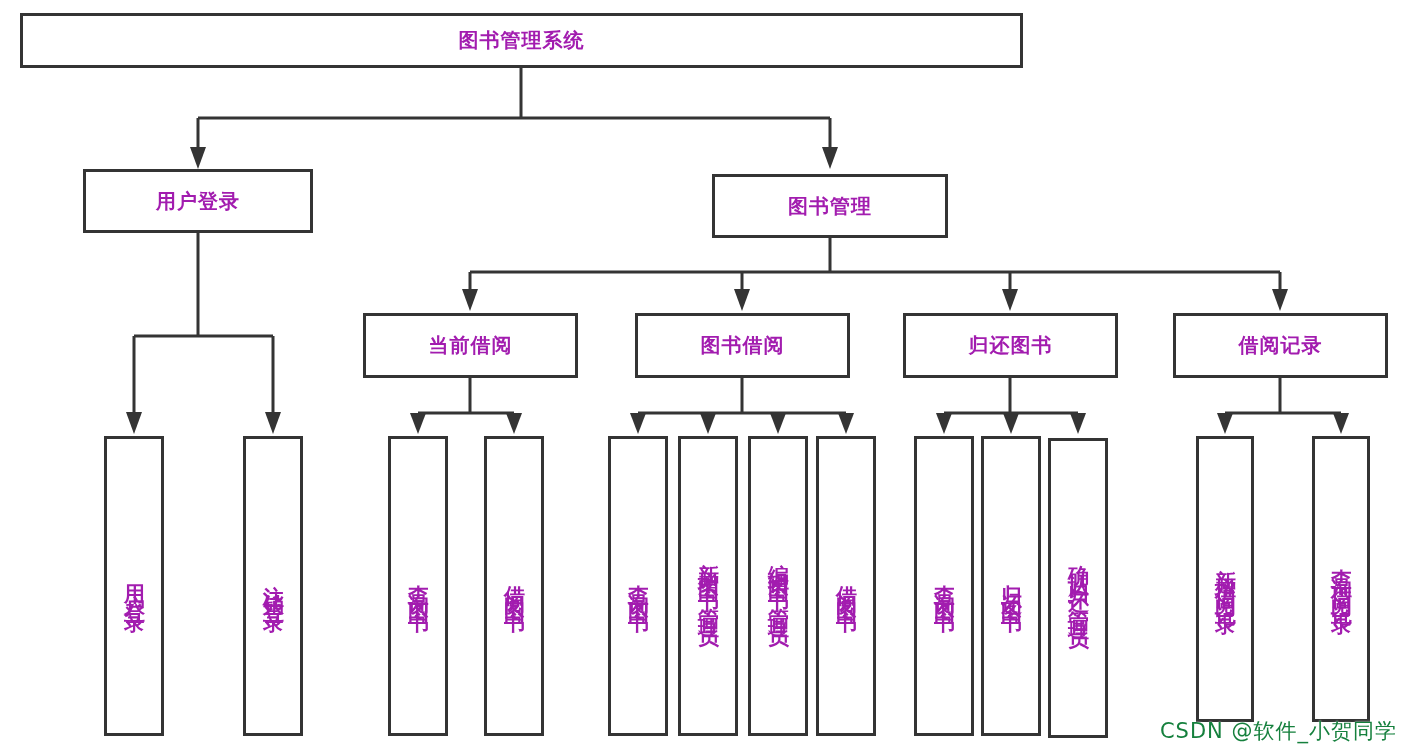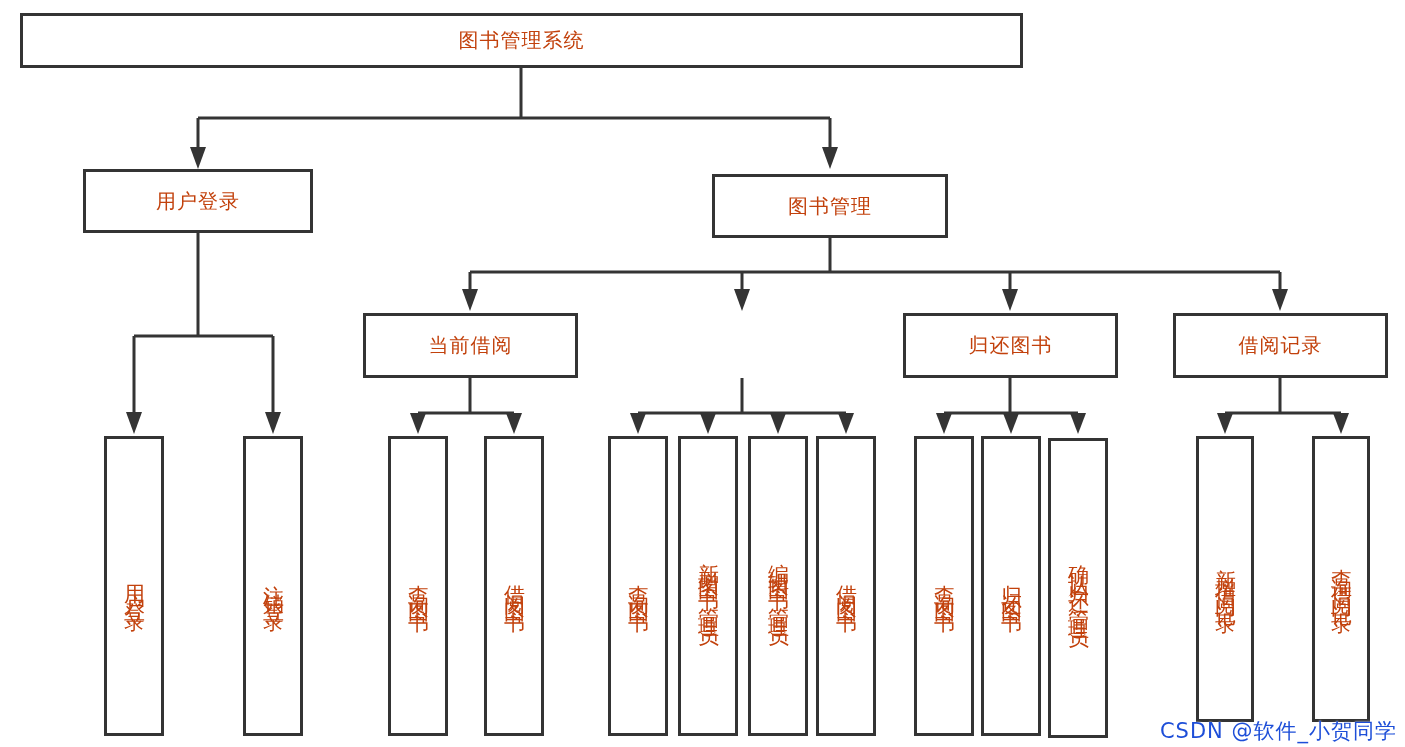--- a/index.html
+++ b/index.html
@@ -12,40 +12,41 @@
   }
   #connectors{
     position:absolute;left:0;top:0;width:1405px;height:747px;
     pointer-events:none;
   }
   .node{
     position:absolute;
     box-sizing:border-box;
     background:#ffffff;
     border:3px solid #343434;
-    color:#c2410c;
+    color:#a21caf;
     display:flex;
     align-items:center;
     justify-content:center;
     text-align:center;
+    font-weight:bold;
   }
   .h{font-size:20px;letter-spacing:1px;}
   .v{
     writing-mode:vertical-rl;
     text-orientation:mixed;
     font-size:21px;
     line-height:1;
     letter-spacing:9px;
   }
   .watermark{
     position:absolute;
     right:8px;
     bottom:2px;
     font-size:21px;
-    color:#1d4ed8;
+    color:#15803d;
     letter-spacing:1px;
     text-shadow:0 0 2px #ffffff;
     white-space:nowrap;
   }
 </style>
 </head>
 <body>
 
 <div id="canvas">
 
@@ -88,20 +89,21 @@
       <polygon points="1333,413 1349,413 1341,434"></polygon>
     </g>
   </svg>
 
   <div class="node h" style="left:20px;top:13px;width:1003px;height:55px;">图书管理系统</div>
 
   <div class="node h" style="left:83px;top:169px;width:230px;height:64px;">用户登录</div>
   <div class="node h" style="left:712px;top:174px;width:236px;height:64px;">图书管理</div>
 
   <div class="node h" style="left:363px;top:313px;width:215px;height:65px;">当前借阅</div>
+  <div class="node h" style="left:635px;top:313px;width:215px;height:65px;">图书借阅</div>
   <div class="node h" style="left:903px;top:313px;width:215px;height:65px;">归还图书</div>
   <div class="node h" style="left:1173px;top:313px;width:215px;height:65px;">借阅记录</div>
 
   <div class="node v" style="left:104px;top:436px;width:60px;height:300px;">用户登录</div>
   <div class="node v" style="left:243px;top:436px;width:60px;height:300px;">注销登录</div>
 
   <div class="node v" style="left:388px;top:436px;width:60px;height:300px;">查询图书</div>
   <div class="node v" style="left:484px;top:436px;width:60px;height:300px;">借阅图书</div>
 
   <div class="node v" style="left:608px;top:436px;width:60px;height:300px;">查询图书</div>

